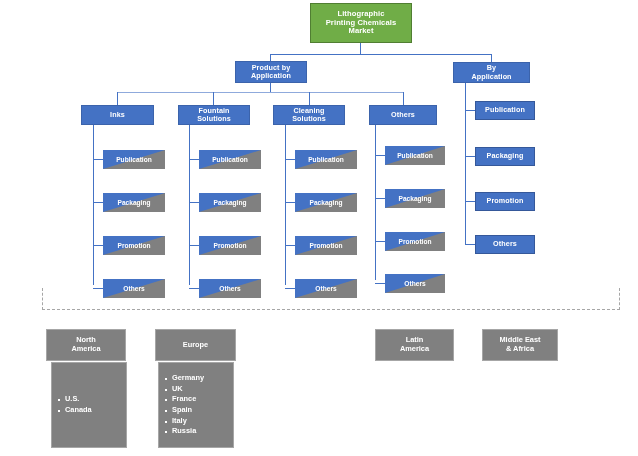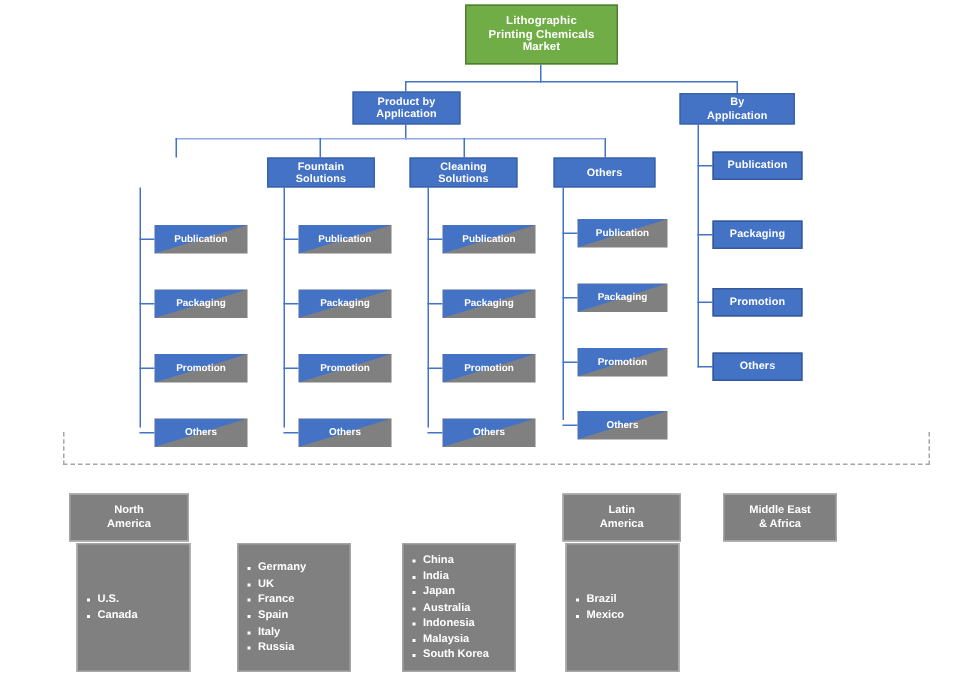--- a/index.html
+++ b/index.html
@@ -131,20 +131,21 @@
   <div class="ln lnh" style="left:465px;top:156px;width:10px;"></div>
   <div class="ln lnh" style="left:465px;top:201px;width:10px;"></div>
   <div class="ln lnh" style="left:465px;top:244px;width:10px;"></div>
 
   <div class="node root" style="left:310px;top:3px;width:102px;height:40px;">Lithographic Printing Chemicals Market</div>
 
   <div class="node blue" style="left:235px;top:61px;width:72px;height:22px;">Product by Application</div>
 
   <div class="node blue" style="left:453px;top:62px;width:77px;height:21px;">By Application</div>
 
+  <div class="node blue" style="left:81px;top:105px;width:73px;height:20px;">Inks</div>
   <div class="node blue" style="left:178px;top:105px;width:72px;height:20px;">Fountain Solutions</div>
   <div class="node blue" style="left:273px;top:105px;width:72px;height:20px;">Cleaning Solutions</div>
   <div class="node blue" style="left:369px;top:105px;width:68px;height:20px;">Others</div>
 
   <div class="split" style="left:103px;top:150px;width:62px;height:19px;">
     <div class="tri"></div>
     <div class="lbl">Publication</div>
   </div>
   <div class="split" style="left:103px;top:193px;width:62px;height:19px;">
     <div class="tri"></div>
@@ -218,46 +219,30 @@
   <div class="bracket" style="left:42px;top:288px;width:578px;height:22px;"></div>
 
   <div class="reg-head" style="left:46px;top:329px;width:80px;height:22px;">North America</div>
   <div class="reg-body" style="left:51px;top:362px;width:76px;height:86px;">
     <ul>
       <li>U.S.</li>
       <li>Canada</li>
     </ul>
   </div>
 
+  <div class="reg-head" style="left:155px;top:329px;width:81px;height:22px;">Europe</div>
   <div class="reg-body" style="left:158px;top:362px;width:76px;height:86px;align-items:center;">
     <ul>
       <li>Germany</li>
       <li>UK</li>
       <li>France</li>
       <li>Spain</li>
       <li>Italy</li>
       <li>Russia</li>
     </ul>
   </div>
 
-  <div class="reg-body" style="left:268px;top:362px;width:76px;height:86px;">
-    <ul>
-      <li>China</li>
-      <li>India</li>
-      <li>Japan</li>
-      <li>Australia</li>
-      <li>Indonesia</li>
-      <li>Malaysia</li>
-      <li>South Korea</li>
-    </ul>
-  </div>
 
   <div class="reg-head" style="left:375px;top:329px;width:79px;height:22px;">Latin America</div>
-  <div class="reg-body" style="left:377px;top:362px;width:76px;height:86px;">
-    <ul>
-      <li>Brazil</li>
-      <li>Mexico</li>
-    </ul>
-  </div>
 
   <div class="reg-head" style="left:482px;top:329px;width:76px;height:25px;">Middle East &amp; Africa</div>
 
 </div>
 
 </body></html>

